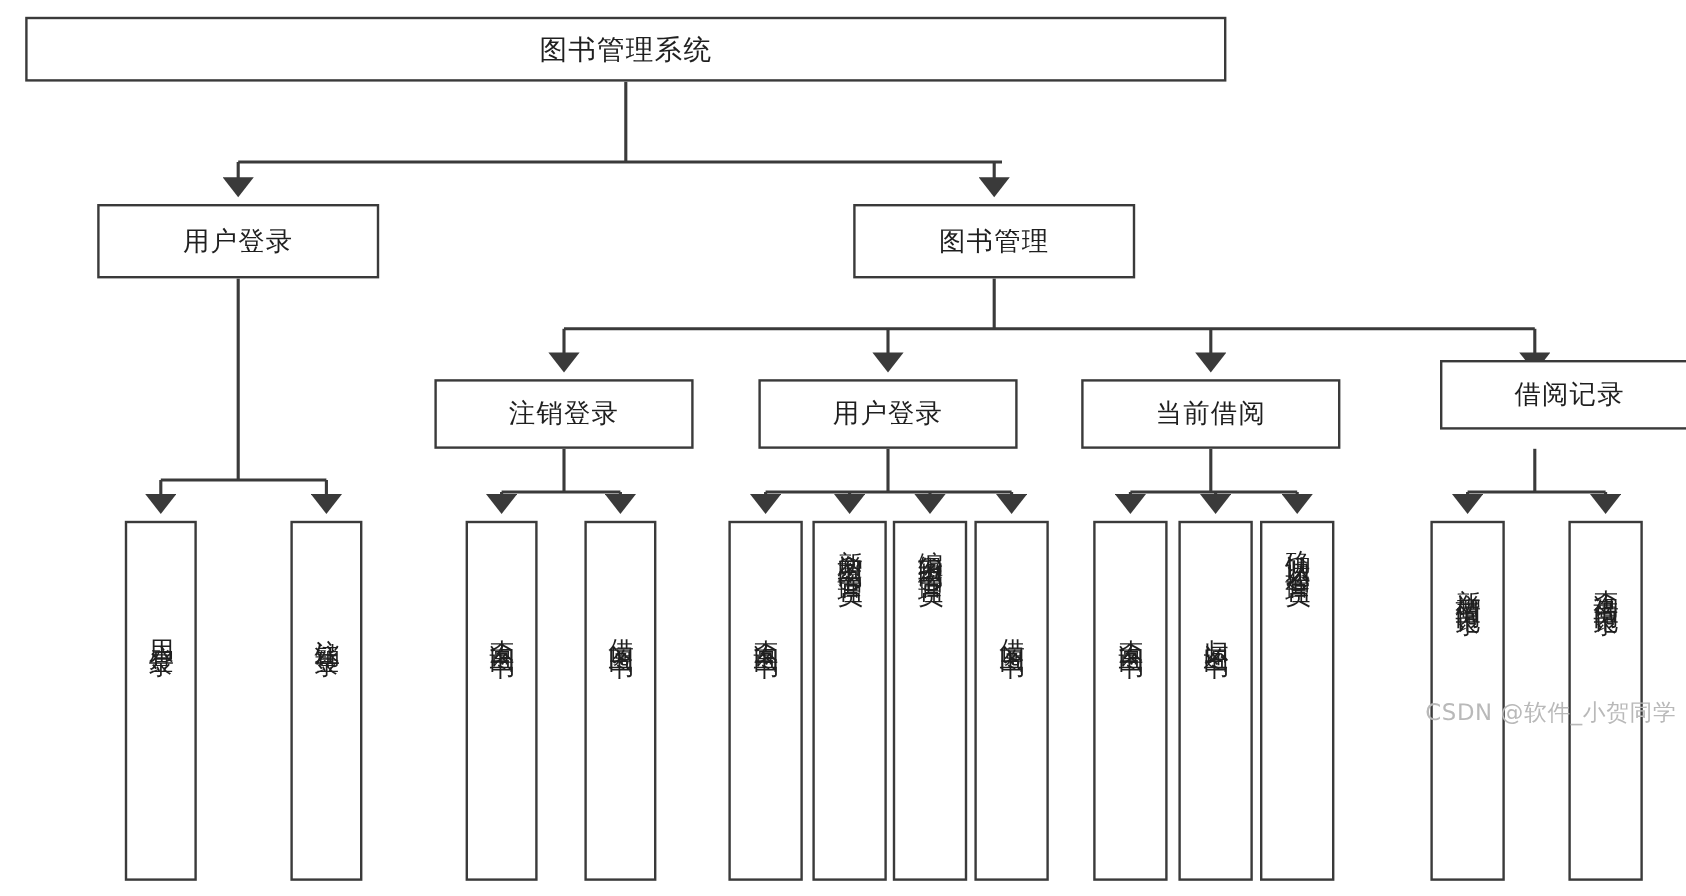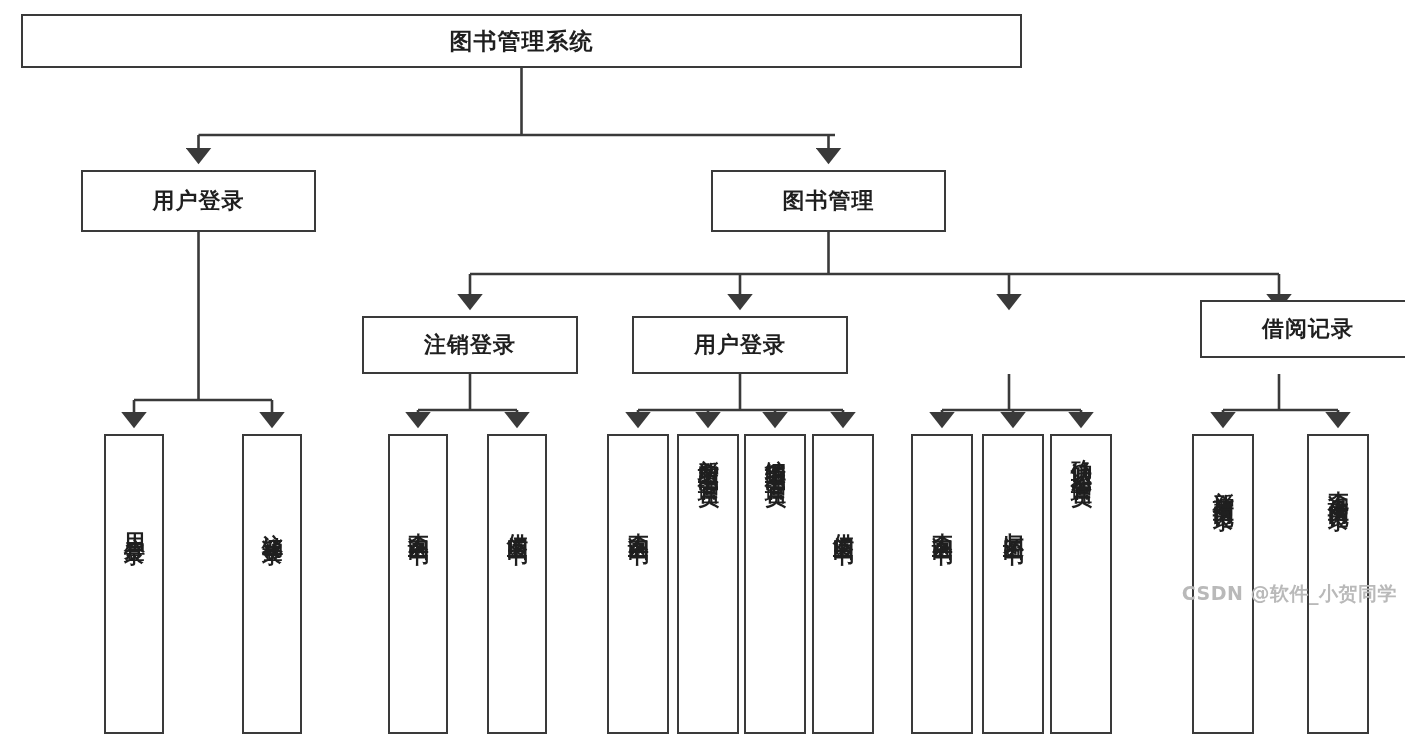--- a/index.html
+++ b/index.html
@@ -1,21 +1,21 @@
 <!DOCTYPE html>
 <html><head>
 <meta charset="utf-8">
 <title>图书管理系统功能结构图</title>
 <style>
   html,body{margin:0;padding:0;background:#ffffff;}
   body{
     font-family:"DejaVu Sans","Liberation Sans",sans-serif;
     width:1405px;height:747px;position:relative;overflow:hidden;
   }
-  #canvas{position:absolute;left:0;top:0;width:1405px;height:613px;font-weight:bold;}
+  #canvas{position:absolute;left:0;top:0;width:1405px;height:613px;}
   svg#wires{position:absolute;left:0;top:0;width:1405px;height:747px;pointer-events:none;}
 
   .node{
     position:absolute;
     box-sizing:border-box;
     background:#ffffff;
     border:2px solid #3a3a3a;
     display:flex;
     align-items:center;
     justify-content:center;
@@ -117,20 +117,23 @@
   <div class="node hbox" style="left:711px;top:170px;width:235px;height:62px;">
     <span class="htext">图书管理</span>
   </div>
 
   <div class="node hbox" style="left:362px;top:316px;width:216px;height:58px;">
     <span class="htext">注销登录</span>
   </div>
   <div class="node hbox" style="left:632px;top:316px;width:216px;height:58px;">
     <span class="htext">用户登录</span>
   </div>
+  <div class="node hbox" style="left:901px;top:316px;width:216px;height:58px;">
+    <span class="htext">当前借阅</span>
+  </div>
   <div class="node hbox" style="left:1171px;top:300px;width:216px;height:58px;margin-left:29px;">
     <span class="htext">借阅记录</span>
   </div>
 
   <div class="node leaf" style="left:104px;top:434px;width:60px;height:300px;padding-top:80px;">
     <span class="vtext">用户登录</span>
   </div>
   <div class="node leaf" style="left:242px;top:434px;width:60px;height:300px;padding-top:80px;">
     <span class="vtext">注销登录</span>
   </div>

